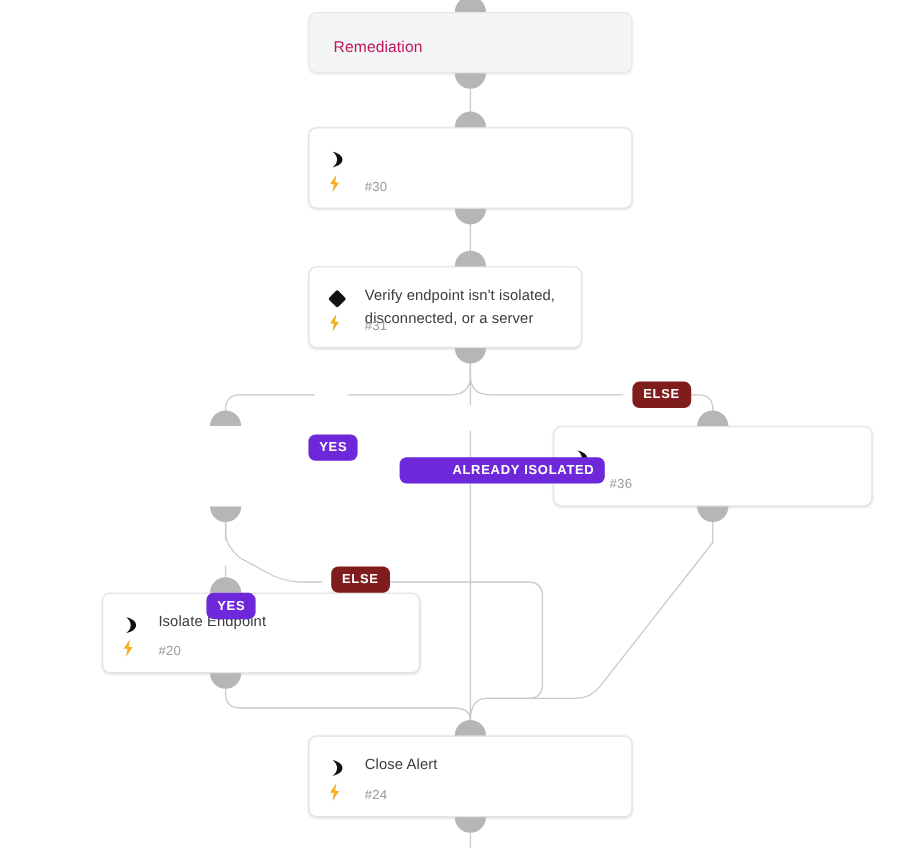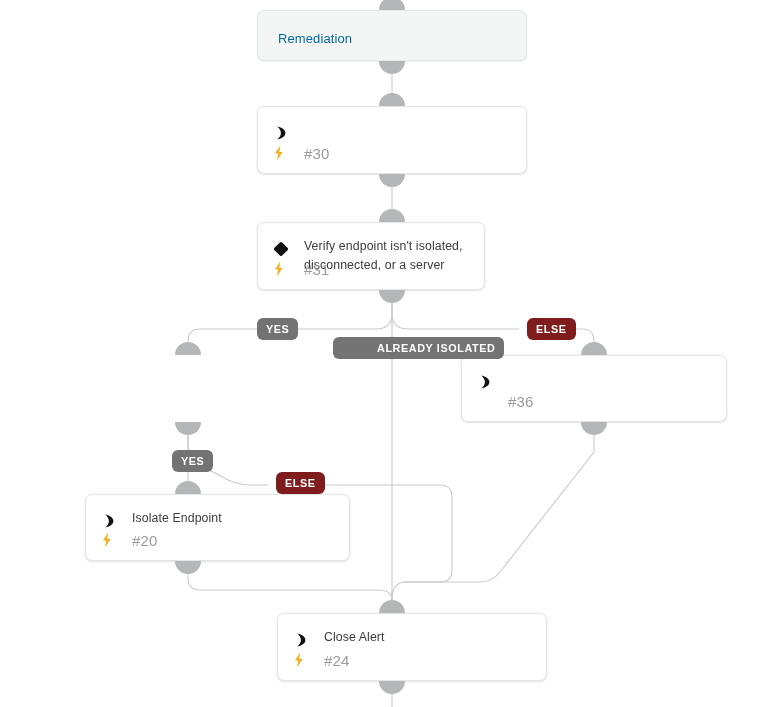--- a/index.html
+++ b/index.html
@@ -57,34 +57,34 @@
     right: 14px;
     font-size: 12.3px;
     line-height: 19px;
     color: #3a3b3d;
     letter-spacing: 0.1px;
   }
   .header-node .node-title {
     left: 20px;
     top: 18px;
     font-size: 13px;
-    color: #0369a1;
+    color: #be185d;
   }
   .node-bolt {
     position: absolute;
     left: 14px;
     bottom: 12px;
     width: 14px;
     height: 16px;
   }
   .node-id {
     position: absolute;
     left: 46px;
     bottom: 11px;
-    font-size: 15px;
+    font-size: 11px;
     color: #9a9b9e;
     letter-spacing: 0.15px;
   }
 
   
   .port {
     position: absolute;
     width: 26px;
     height: 13px;
     background: #b4b6b8;
@@ -106,21 +106,21 @@
     height: 22px;
     padding: 0 9px;
     border-radius: 6px;
     font-size: 10.8px;
     font-weight: bold;
     letter-spacing: 0.6px;
     color: #ffffff;
     white-space: nowrap;
     z-index: 6;
   }
-  .badge.gray  { background: #737373; }
+  .badge.gray  { background: #6d28d9; margin-top: 44px; }
   .badge.black { background: #7f1d1d; }
 </style>
 </head>
 <body>
 
 <div id="canvas">
 
   <svg id="edge-layer" viewBox="0 0 768 707" xmlns="http://www.w3.org/2000/svg">
     <defs>
       <marker id="arrow" markerWidth="9" markerHeight="9" refX="4.2" refY="5.4" orient="auto" markerUnits="userSpaceOnUse">
@@ -232,21 +232,21 @@
     </span>
     <div class="node-title">Isolate Endpoint</div>
     <span class="node-bolt">
       <svg viewBox="0 0 14 16" width="14" height="16" xmlns="http://www.w3.org/2000/svg">
         <path d="M8.3,0.6 L3.0,8.6 L6.2,8.6 L5.0,15.4 L10.6,7.1 L7.3,7.1 Z" fill="#f2b01e"></path>
       </svg>
     </span>
     <div class="node-id">#20</div>
   </div>
 
-  <div class="node" style="left:257px; top:613px; width:270px; height:68px;margin-left:20px;">
+  <div class="node" style="left:257px; top:613px; width:270px; height:68px;">
     <span class="node-icon">
       <svg viewBox="0 0 18 18" width="18" height="18" xmlns="http://www.w3.org/2000/svg">
         <path d="M5.2,2.4 C10.4,3.6 13.4,5.9 13.4,9 C13.4,12.1 10.4,14.4 5.2,15.6 C7.6,13.6 8.9,11.4 8.9,9 C8.9,6.6 7.6,4.4 5.2,2.4 Z" fill="#111213"></path>
       </svg>
     </span>
     <div class="node-title">Close Alert</div>
     <span class="node-bolt">
       <svg viewBox="0 0 14 16" width="14" height="16" xmlns="http://www.w3.org/2000/svg">
         <path d="M8.3,0.6 L3.0,8.6 L6.2,8.6 L5.0,15.4 L10.6,7.1 L7.3,7.1 Z" fill="#f2b01e"></path>
       </svg>

